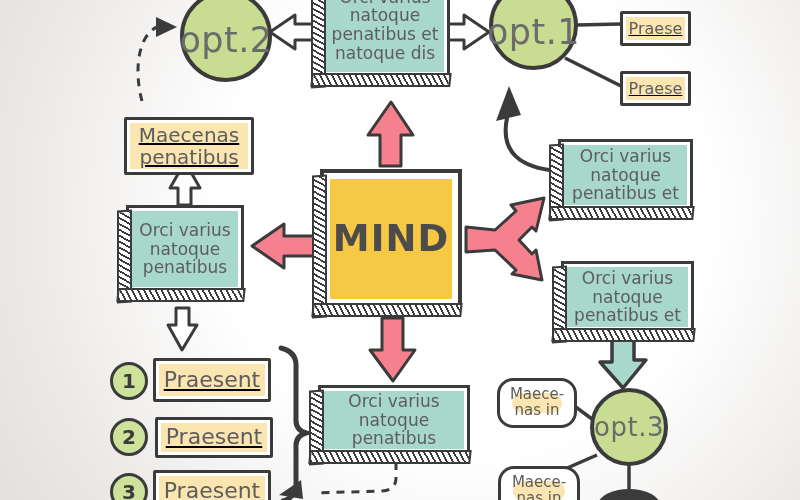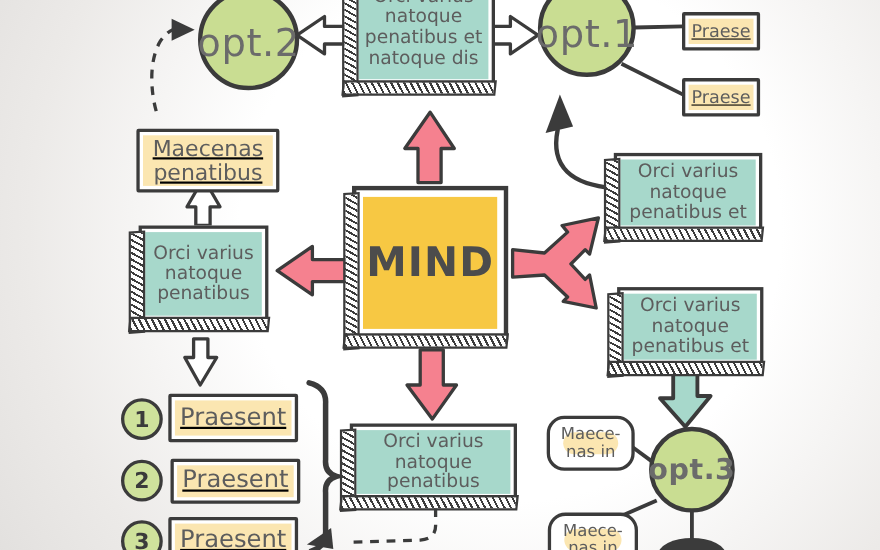--- a/index.html
+++ b/index.html
@@ -150,21 +150,21 @@
 
   <div class="skbox" style="left:318px; top:385px; width:152px; height:70px;">
     <div class="face">
       <div class="ln">Orci varius</div>
       <div class="ln">natoque</div>
       <div class="ln">penatibus</div>
     </div>
   </div>
 
   <div class="circle" style="left:590px; top:388px; width:78px; height:78px;">
-    <span class="optlabel" style="font-size:26px;font-weight:bold;">opt.3</span>
+    <span class="optlabel" style="font-size:26px;">opt.3</span>
   </div>
 
   <div class="rounded" style="left:497px; top:378px; width:80px; height:50px;">
     <div class="face">
       <div class="ln">Maece-</div>
       <div class="ln">nas in</div>
     </div>
   </div>
   <div class="rounded" style="left:498px; top:466px; width:82px; height:50px;">
     <div class="face">

